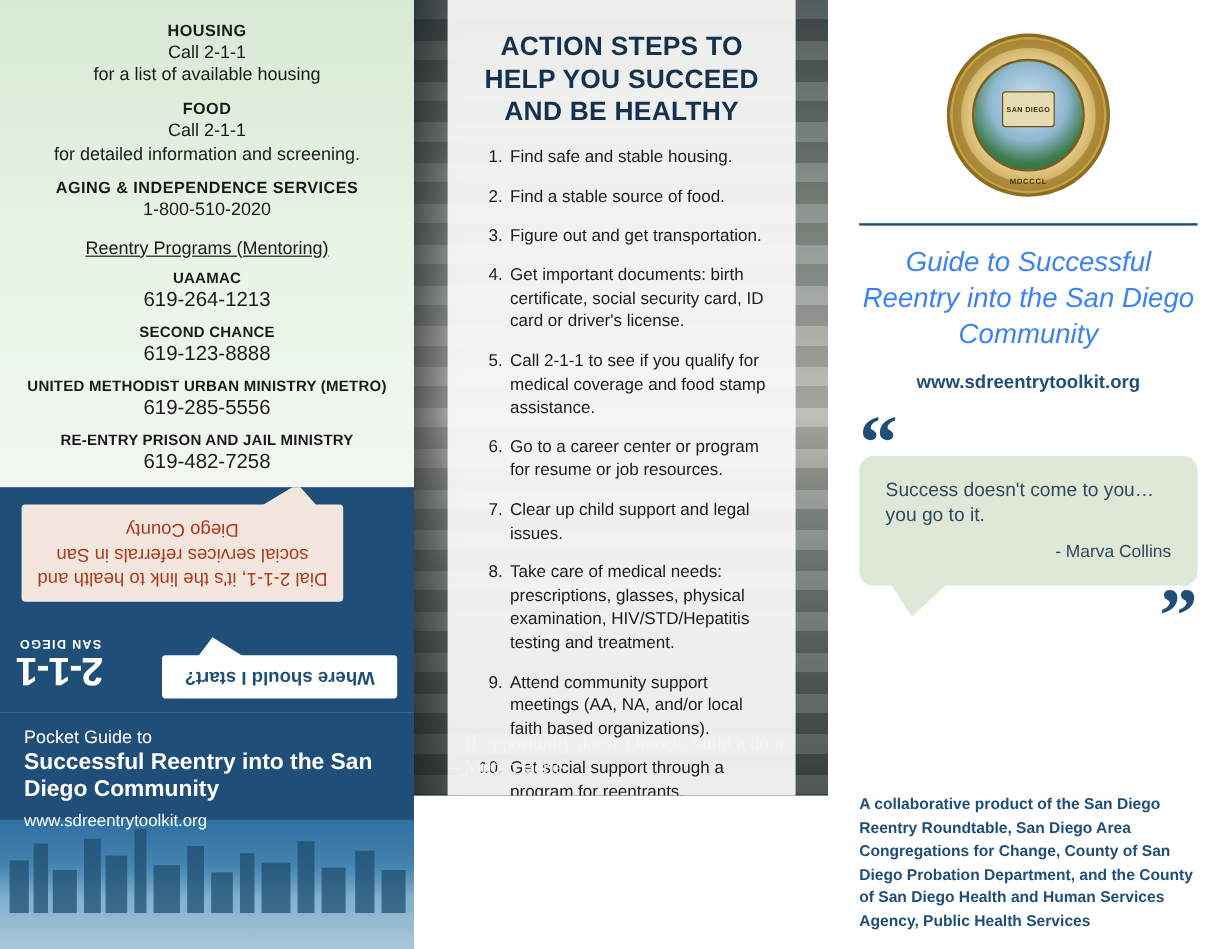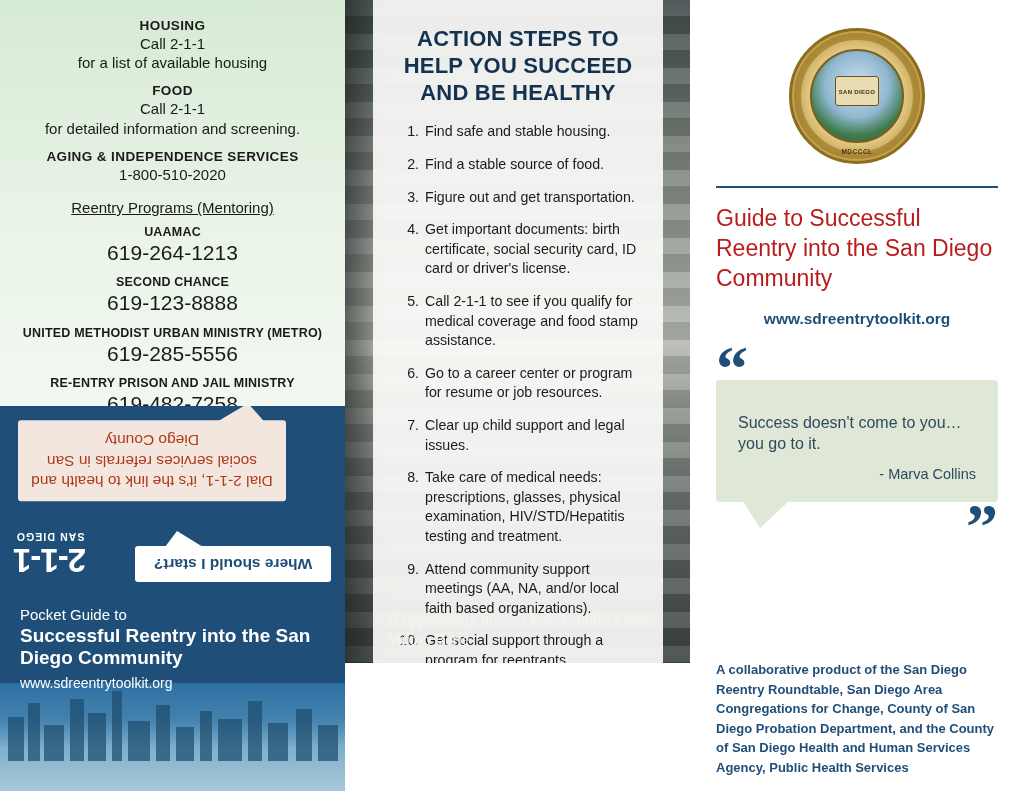--- a/index.html
+++ b/index.html
@@ -48,21 +48,21 @@
     margin: 4px 0 8px 0;
   }
   .org-name {
     font-weight: bold;
     font-size: 12.5px;
     letter-spacing: .2px;
     color: #1a1a1a;
     margin-top: 9px;
   }
   .org-phone {
-    font-size: 21px;
+    font-size: 17px;
     color: #1a1a1a;
     line-height: 1.3;
   }
 
   
   .panel-left-mid {
     position: absolute;
     top: 406px; left: 0; right: 0; height: 188px;
     background: #1f4e79;
     overflow: hidden;
@@ -303,40 +303,41 @@
     font-weight: bold;
     color: #4b3a10;
     letter-spacing: .5px;
   }
   .rule {
     height: 2px;
     background: #1f4e79;
     margin: 22px 0 16px 0;
   }
   .right-title {
-    text-align: left;
+    text-align: center;
     font-size: 23px;
-    color: #b91c1c;
+    color: #3b82f6;
     line-height: 1.3;
+    font-style: italic;
   }
   .right-url {
     text-align: center;
     font-size: 15.5px;
     font-weight: bold;
     color: #1f4e79;
     margin-top: 16px;
   }
   .quote-block {
     position: relative;
     margin-top: 52px;
   }
   .quote-bubble {
     background: #dfe7d6;
-    border-radius: 4px;
-    padding: 32px 22px 18px 22px;
+    border-radius: 12px;
+    padding: 18px 22px 18px 22px;
     color: #2f4a5e;
     font-size: 16px;
     line-height: 1.35;
   }
   .quote-bubble::after {
     content:"";
     position:absolute;
     left: 26px; bottom: -26px;
     width: 0; height: 0;
     border-left: 18px solid transparent;

